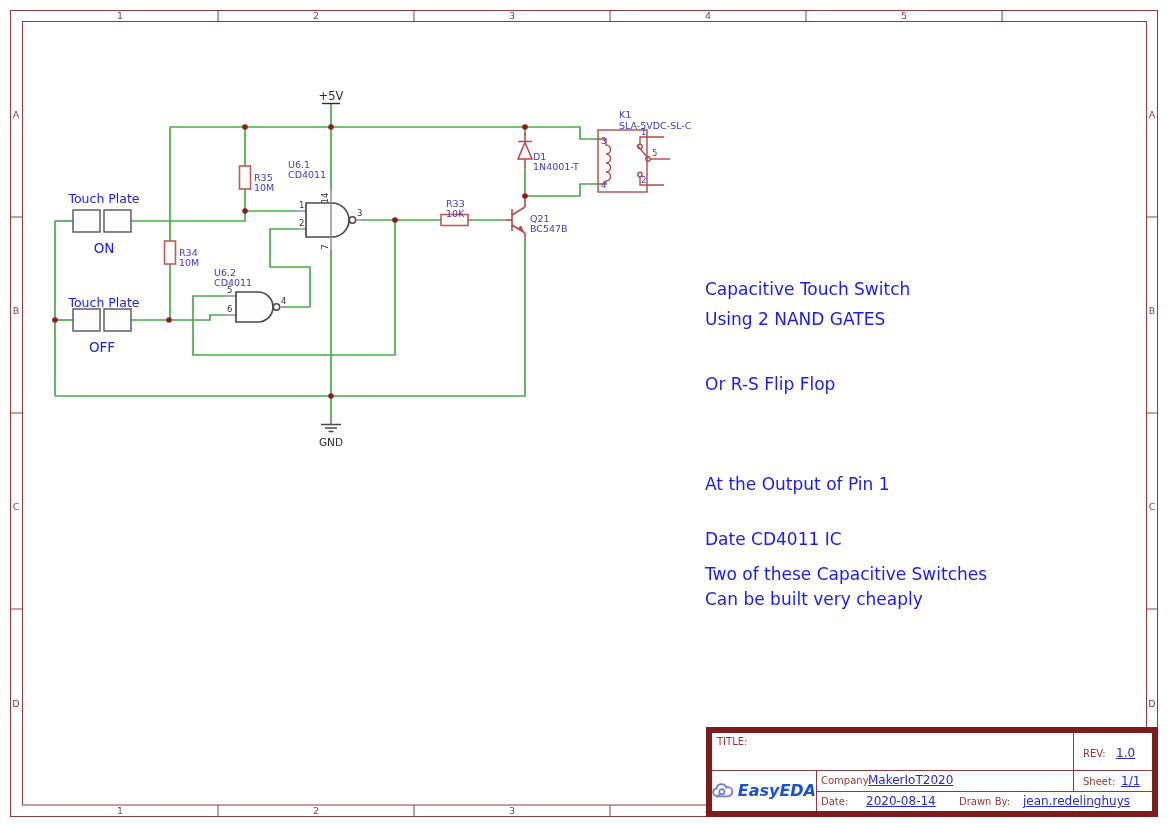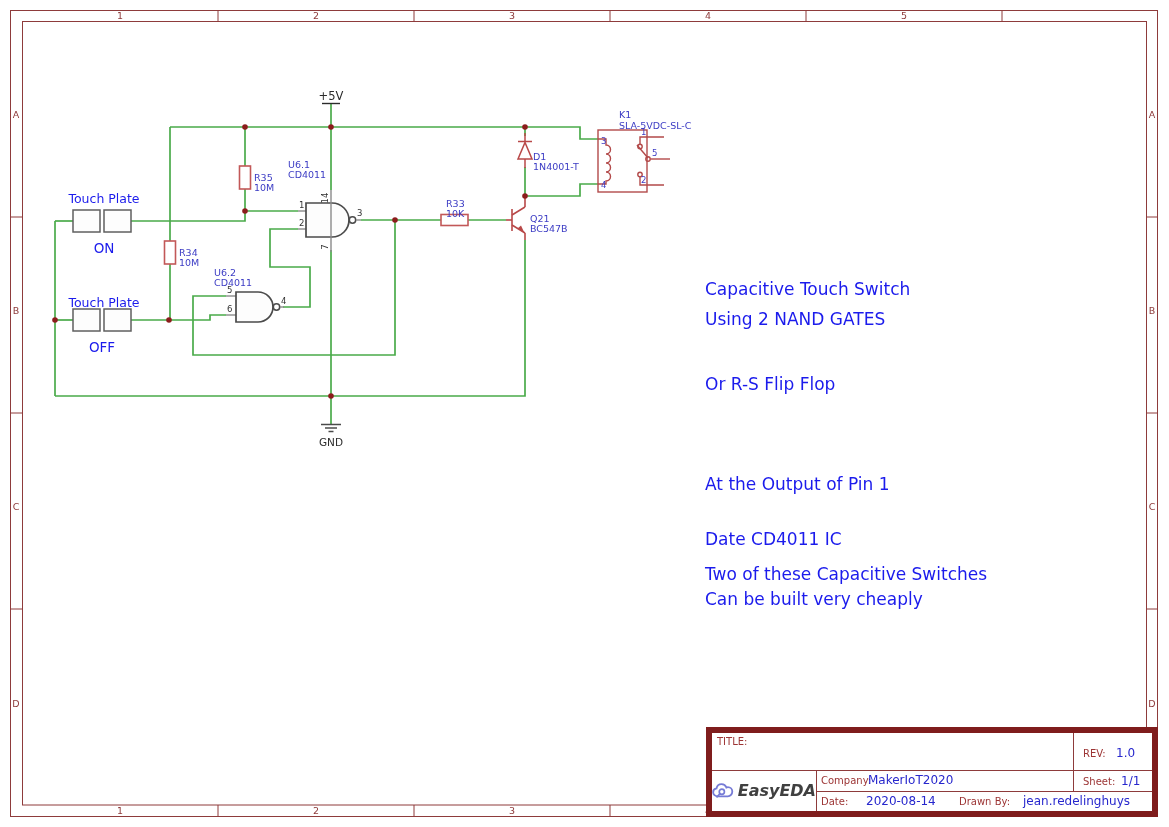--- a/index.html
+++ b/index.html
@@ -9,26 +9,26 @@
   .ann{position:absolute;left:705px;color:#1b1bec;font-size:17px;white-space:nowrap;
        font-family:"DejaVu Sans","Liberation Sans",sans-serif;}
   
   #tblock{position:absolute;left:706px;top:727px;width:440px;height:78px;
           border:6px solid #7f1d1d;background:#ffffff;font-family:"DejaVu Sans","Liberation Sans",sans-serif;}
   #tblock .hline1{position:absolute;left:0;top:37px;width:440px;height:0;border-top:1px solid #8e3b3b;}
   #tblock .hline2{position:absolute;left:104px;top:58px;width:336px;height:0;border-top:1px solid #8e3b3b;}
   #tblock .vlogo{position:absolute;left:104px;top:37px;width:0;height:41px;border-left:1px solid #8e3b3b;}
   #tblock .vrev{position:absolute;left:361px;top:0;width:0;height:58px;border-left:1px solid #8e3b3b;}
   .tb-label{position:absolute;color:#9c3434;font-size:10px;white-space:nowrap;}
-  .tb-value{position:absolute;color:#2727cd;font-size:12px;white-space:nowrap;}
+  .tb-value{position:absolute;color:#2727cd;font-size:12px;white-space:nowrap;text-decoration:underline;}
   #tb-title{position:absolute;left:58px;top:13px;width:300px;text-align:center;
             color:#2b2bd0;font-size:13.5px;white-space:nowrap;}
   #logo{position:absolute;left:0;top:37px;width:104px;height:41px;display:flex;
         align-items:center;justify-content:center;gap:3px;}
-  #logo .lg-text{color:#404040;font-size:16px;font-weight:bold;font-style:italic;letter-spacing:0px;}
+  #logo .lg-text{color:#1d4ed8;font-size:16px;font-weight:bold;font-style:italic;letter-spacing:0px;}
 </style>
 </head>
 <body>
 
 <div id="page">
 
 <svg id="schem" width="1169" height="827" viewBox="0 0 1169 827">
 
   <g stroke="#8e3b3b" stroke-width="1" fill="none">
     <rect x="10.5" y="10.5" width="1147" height="806"></rect>

